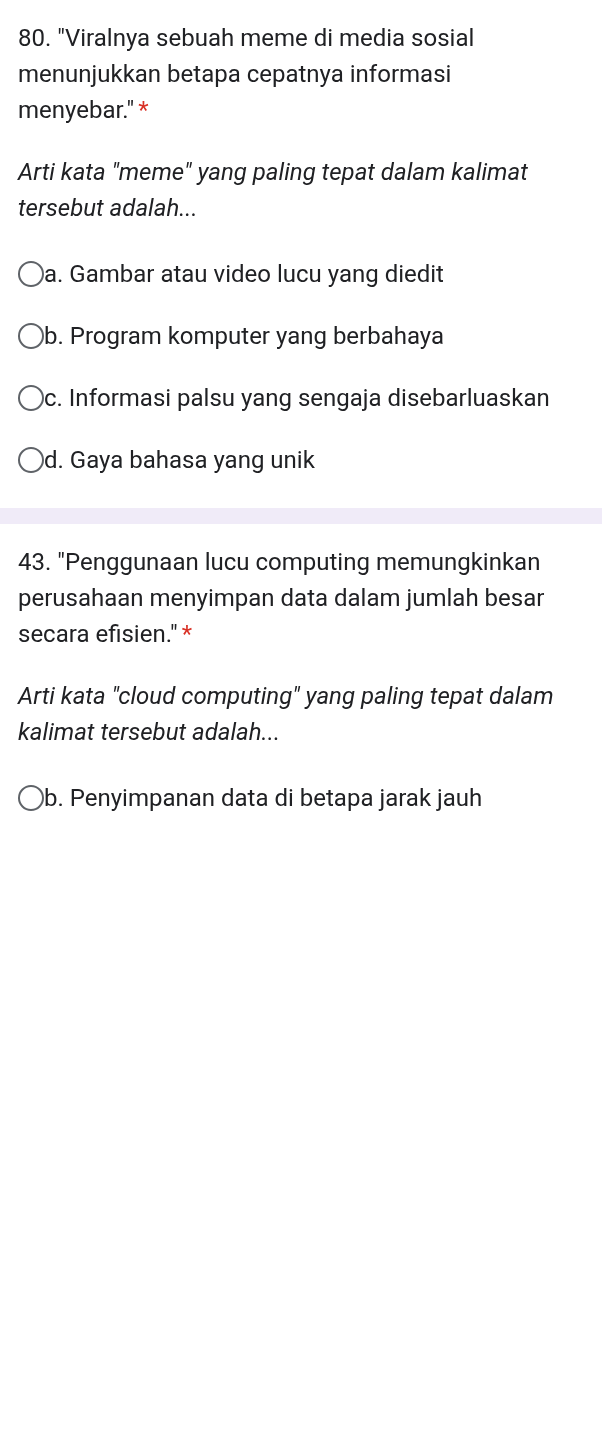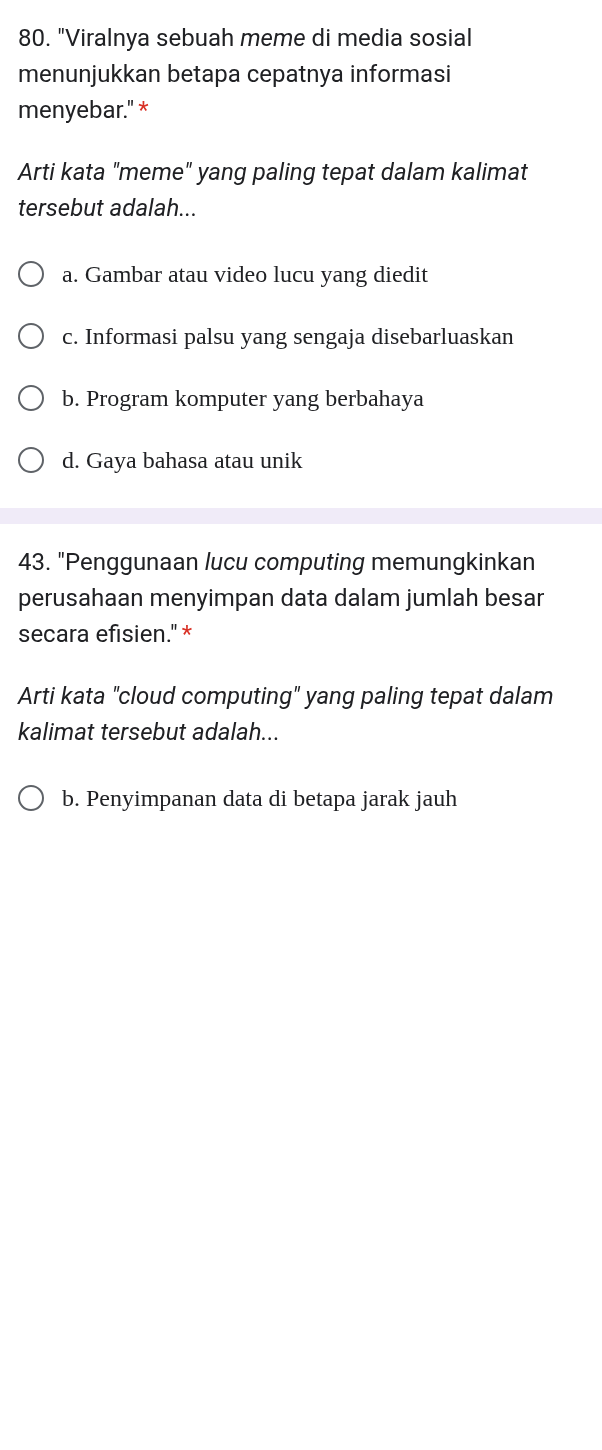--- a/index.html
+++ b/index.html
@@ -25,33 +25,30 @@
   }
   .question {
     margin-bottom: 26px;
     letter-spacing: 0;
   }
   .question .required {
     color: #d93025;
     margin-left: 4px;
   }
   .italic {
-    font-style: italic;
   }
   .prompt {
     font-style: italic;
     margin-bottom: 30px;
   }
   .option {
     display: flex;
     align-items: center;
-    gap: 18px;
     margin-bottom: 26px;
     cursor: pointer;
-    font-family: Liberation Serif, serif;
   }
   .option:last-child {
     margin-bottom: 0;
   }
   .radio {
     flex: 0 0 auto;
     width: 26px;
     height: 26px;
     border: 2.5px solid #5f6368;
     border-radius: 50%;
@@ -77,36 +74,36 @@
   <div class="option">
     <div class="radio"></div>
     <div class="option-label">
       <span class="letter">a.</span>
       <span>Gambar atau video lucu yang diedit</span>
     </div>
   </div>
   <div class="option">
     <div class="radio"></div>
     <div class="option-label">
+      <span class="letter">b.</span>
+      <span>Program komputer yang berbahaya</span>
+    </div>
+  </div>
+  <div class="option">
+    <div class="radio"></div>
+    <div class="option-label">
       <span class="letter">c.</span>
       <span>Informasi palsu yang sengaja disebarluaskan</span>
     </div>
   </div>
   <div class="option">
     <div class="radio"></div>
     <div class="option-label">
-      <span class="letter">b.</span>
-      <span>Program komputer yang berbahaya</span>
-    </div>
-  </div>
-  <div class="option">
-    <div class="radio"></div>
-    <div class="option-label">
       <span class="letter">d.</span>
-      <span>Gaya bahasa atau unik</span>
+      <span>Gaya bahasa yang unik</span>
     </div>
   </div>
 </div>
 
 <div class="divider"></div>
 
 <div class="card">
   <div class="question">
     <span>43.</span><span> "Penggunaan </span><span class="italic">lucu computing</span><span> memungkinkan perusahaan menyimpan data dalam jumlah besar secara efisien."</span><span class="required">*</span>
   </div>

